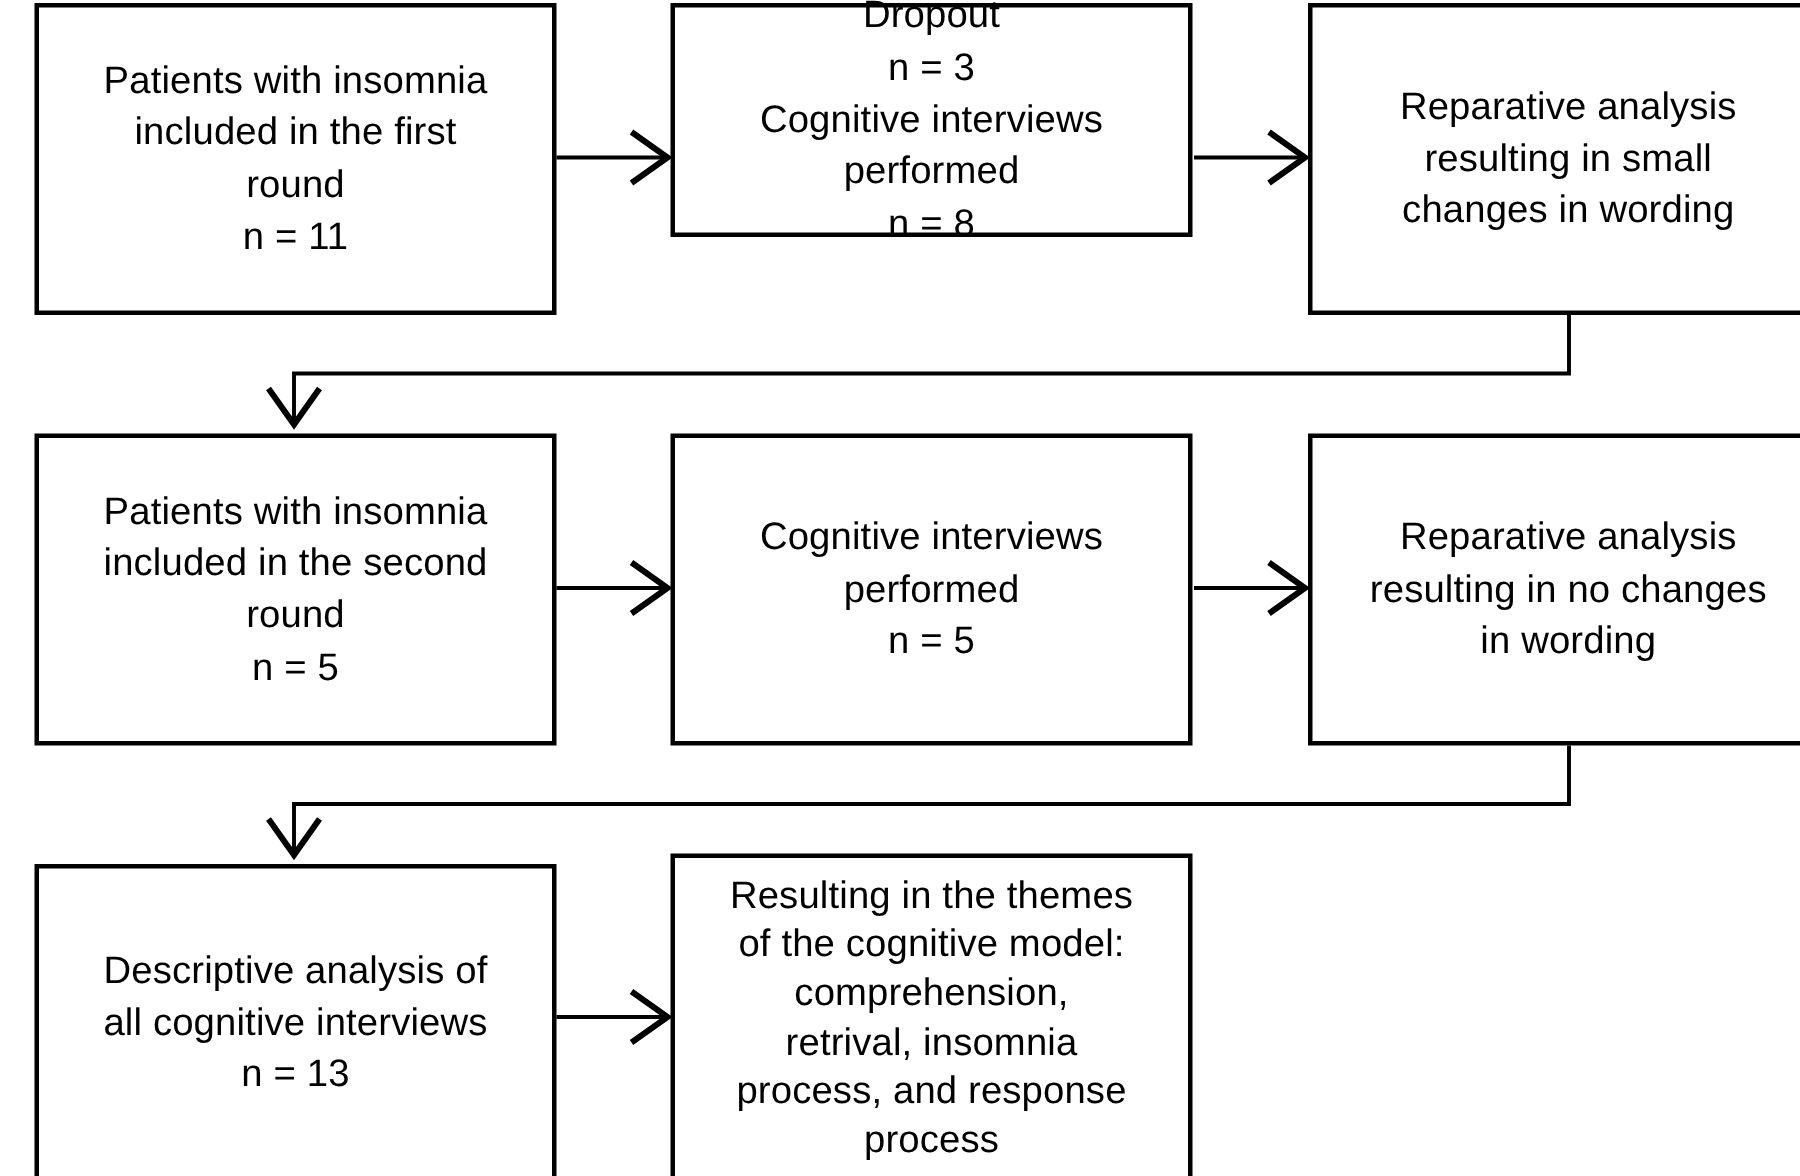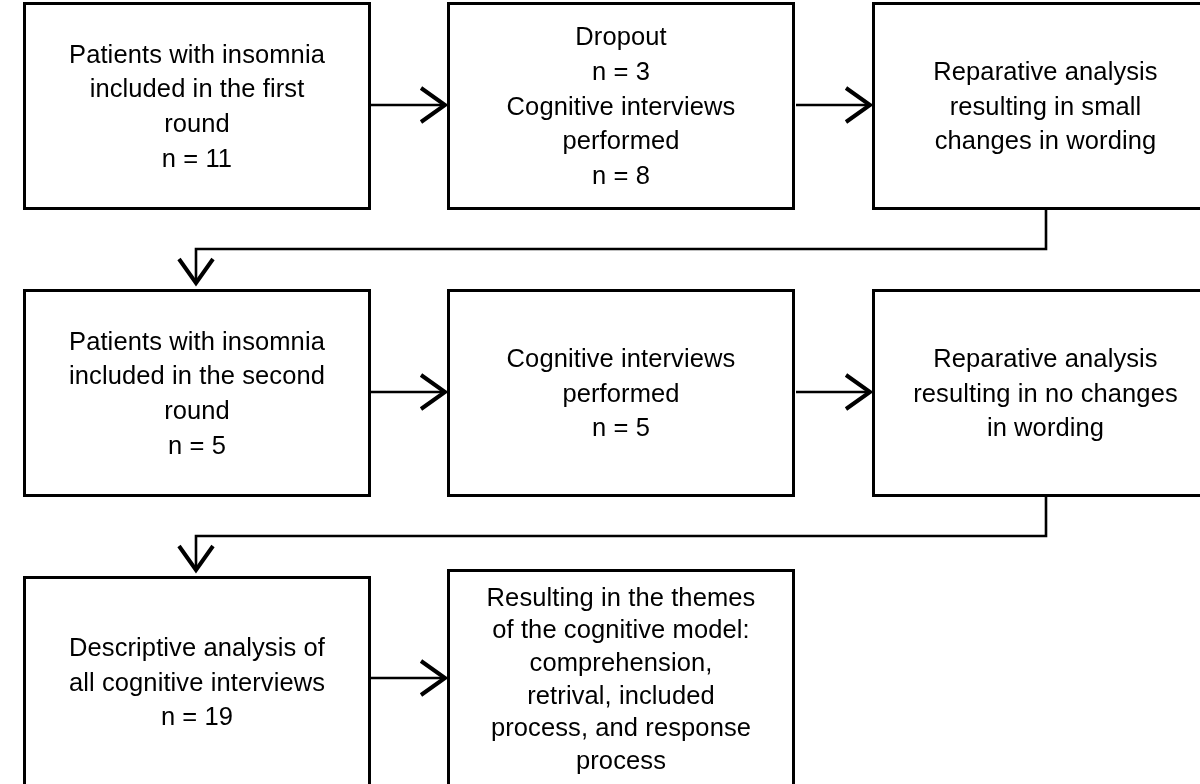--- a/index.html
+++ b/index.html
@@ -33,21 +33,21 @@
   .flow-box-text {
     font-size: 25.5px;
     line-height: 1.36;
     color: #000000;
     white-space: pre-line;
     padding: 0 6px;
     letter-spacing: 0.1px;
   }
   
   #box-r1c1 { left: 2px;   top: 2px;   width: 348px; height: 208px; }
-  #box-r1c2 { left: 426px; top: 2px;   width: 348px; height: 208px; }
+  #box-r1c2 { left: 426px; top: 2px;   width: 348px; height: 156px; }
   #box-r1c3 { left: 851px; top: 2px;   width: 347px; height: 208px; }
 
   #box-r2c1 { left: 2px;   top: 289px; width: 348px; height: 208px; }
   #box-r2c2 { left: 426px; top: 289px; width: 348px; height: 208px; }
   #box-r2c3 { left: 851px; top: 289px; width: 347px; height: 208px; }
 
   #box-r3c1 { left: 2px;   top: 576px; width: 348px; height: 212px; }
   #box-r3c2 { left: 426px; top: 569px; width: 348px; height: 219px; }
 
   #box-r3c2 .flow-box-text { line-height: 1.28; }
@@ -105,28 +105,28 @@
 
   <div class="flow-box" id="box-r2c3">
     <div class="flow-box-text">Reparative analysis
 resulting in no changes
 in wording</div>
   </div>
 
   <div class="flow-box" id="box-r3c1">
     <div class="flow-box-text">Descriptive analysis of
 all cognitive interviews
-n = 19</div>
+n = 13</div>
   </div>
 
   <div class="flow-box" id="box-r3c2">
     <div class="flow-box-text">Resulting in the themes
 of the cognitive model:
 comprehension,
-retrival, included
+retrival, insomnia
 process, and response
 process</div>
   </div>
 
   <div class="connector-layer">
     <svg width="1200" height="784" viewBox="0 0 1200 784" xmlns="http://www.w3.org/2000/svg">
       <g stroke="#000000" fill="none" stroke-width="2.6" stroke-linecap="butt" stroke-linejoin="miter">
 
         <g>
           <line x1="350" y1="105" x2="424" y2="105"></line>

